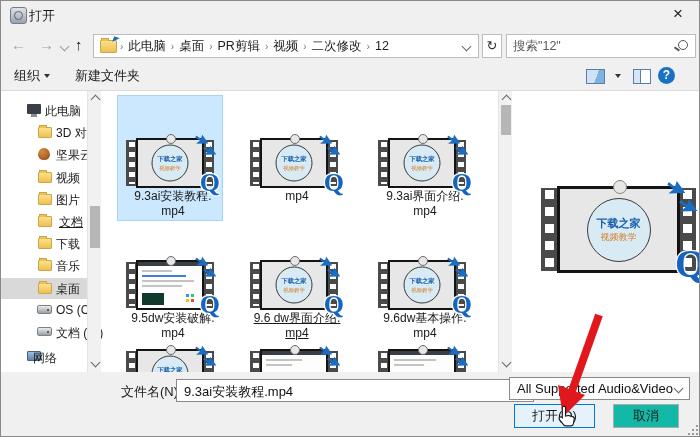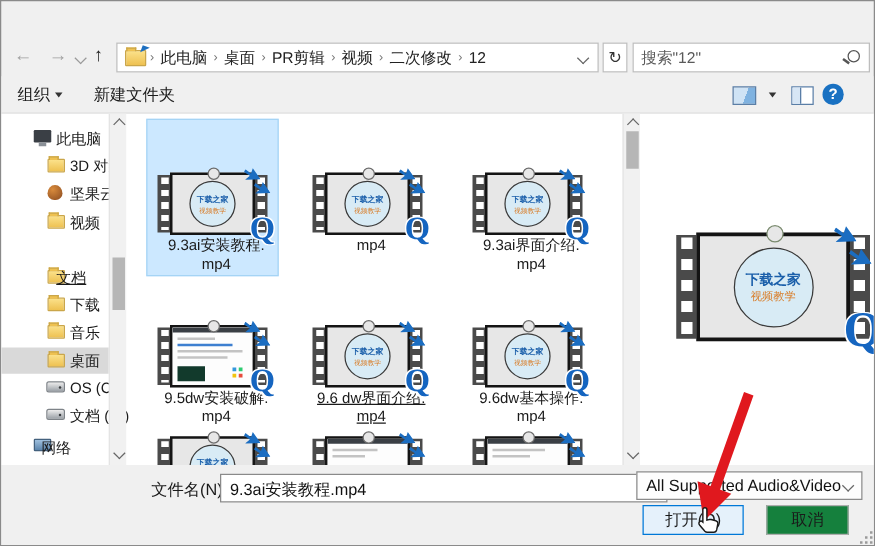--- a/index.html
+++ b/index.html
@@ -94,31 +94,36 @@
   .film.big .cur.c1{right:14px;top:-6px;}
   .film.big .cur.c2{right:2px;top:12px;}
   
   .footer{position:absolute;left:0;top:371px;width:700px;height:66px;background:#f0f0f0;}
   .flabel{position:absolute;left:120px;top:11px;font-size:13px;color:#1a1a1a;}
   .combo{position:absolute;background:#fff;border:1px solid #8a8a8a;box-sizing:border-box;font-size:13px;color:#111;}
   .combo .val{position:absolute;left:7px;top:3px;white-space:nowrap;}
   .combo .dchev{position:absolute;right:7px;top:7px;}
   .btn{position:absolute;top:32px;height:24px;box-sizing:border-box;font-size:13px;text-align:center;line-height:22px;color:#1a1a1a;}
   .btn.open{left:513px;width:81px;background:#e5f1fb;border:1px solid #0078d7;}
-  .btn.cancel{left:612px;width:66px;background:#15803d;border:1px solid #adadad;}
+  .btn.cancel{left:612px;width:66px;background:#14b8a6;border:1px solid #adadad;}
   .grip{position:absolute;right:3px;bottom:3px;width:10px;height:10px;}
   .grip i{position:absolute;width:2px;height:2px;background:#9a9a9a;}
   
   .overlay{position:absolute;left:0;top:0;width:700px;height:437px;pointer-events:none;z-index:9;}
 </style>
 </head>
 <body>
 
 <div class="dlg">
 
+  <div class="titlebar">
+    <span class="appicon"></span>
+    <span class="apptitle">打开</span>
+    <span class="closebtn">×</span>
+  </div>
 
   <span class="navglyph" style="left:10px;color:#a0a0a0;">←</span>
   <span class="navglyph" style="left:38px;color:#a0a0a0;">→</span>
   <span class="chev down abs" style="left:60px;top:42px;border-color:#9a9a9a;"></span>
   <span class="navglyph" style="left:74px;color:#222;">↑</span>
 
   <div class="barbox crumbbar">
     <span class="foldericon"></span>
     <span class="csep">›</span>
     <span class="crumb">此电脑</span>
@@ -161,23 +166,27 @@
         <span class="slabel" style="left:55px;">3D 对象</span>
       </div>
     <div class="srow" style="top:53px;">
         <span class="ic ic-nut" style="left:37px;top:4px;"></span>
         <span class="slabel" style="left:55px;">坚果云</span>
       </div>
     <div class="srow" style="top:76px;">
         <span class="ic ic-folder" style="left:37px;top:5px;"></span>
         <span class="slabel" style="left:55px;">视频</span>
       </div>
+    <div class="srow" style="top:98px;">
+        <span class="ic ic-folder" style="left:37px;top:5px;"></span>
+        <span class="slabel" style="left:55px;">图片</span>
+      </div>
     <div class="srow" style="top:120px;">
         <span class="ic ic-folder" style="left:37px;top:5px;"></span>
-        <span class="slabel" style="left:44px;text-decoration:underline;">文档</span>
+        <span class="slabel" style="left:58px;text-decoration:underline;">文档</span>
       </div>
     <div class="srow" style="top:142px;">
         <span class="ic ic-folder" style="left:37px;top:5px;"></span>
         <span class="slabel" style="left:55px;">下载</span>
       </div>
     <div class="srow" style="top:164px;">
         <span class="ic ic-folder" style="left:37px;top:5px;"></span>
         <span class="slabel" style="left:55px;">音乐</span>
       </div>
     <div class="srow sel" style="top:187px;">

